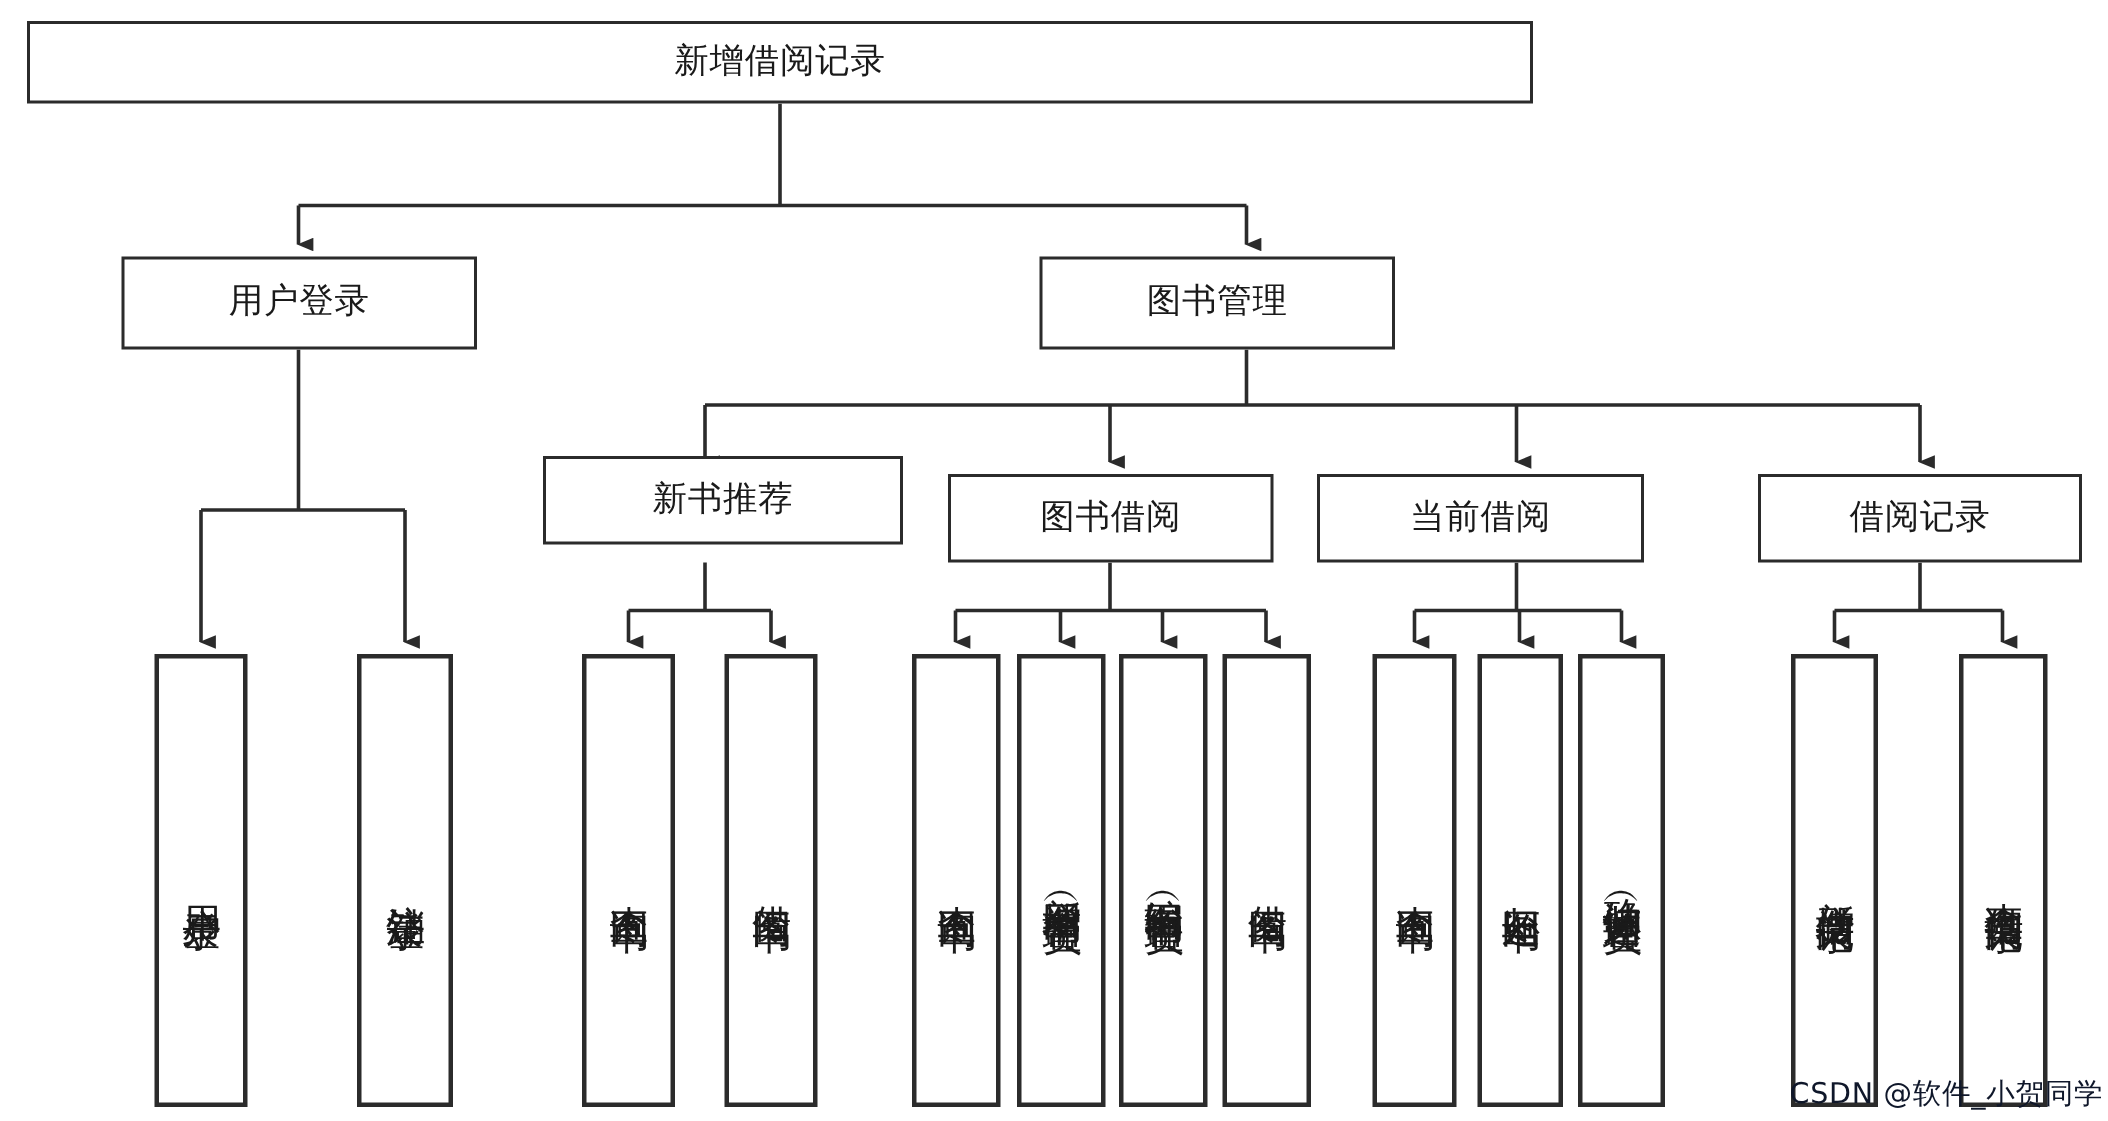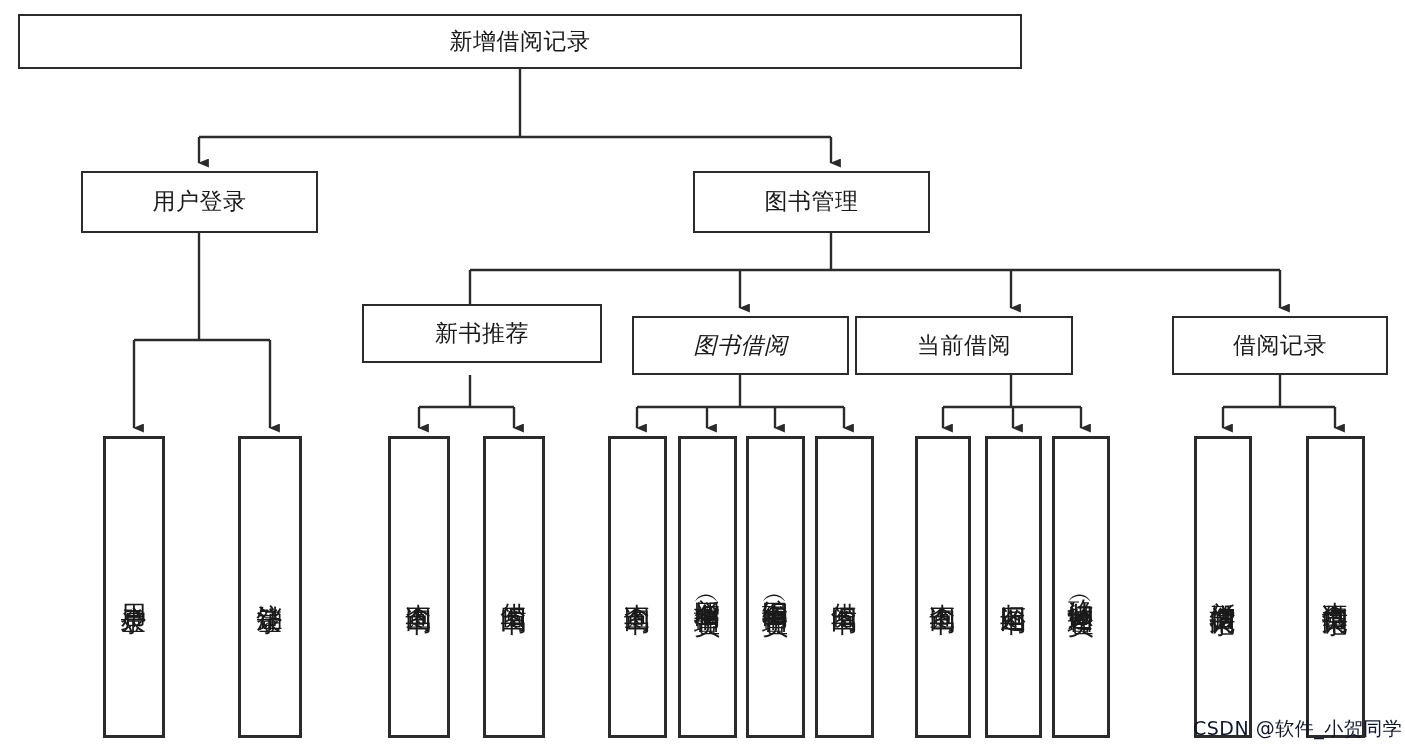--- a/index.html
+++ b/index.html
@@ -135,24 +135,24 @@
   <div class="node horiz" id="n-l2-0" style="left: 81px; top: 171px; width: 237px; height: 62px;">
     <span class="lbl">用户登录</span>
   </div>
   <div class="node horiz" id="n-l2-1" style="left: 693px; top: 171px; width: 237px; height: 62px;">
     <span class="lbl">图书管理</span>
   </div>
 
   <div class="node horiz" id="n-l3-0" style="left: 362px; top: 304px; width: 240px; height: 59px;">
     <span class="lbl">新书推荐</span>
   </div>
-  <div class="node horiz" id="n-l3-1" style="left: 632px; top: 316px; width: 217px; height: 59px; font-style: italic;">
+  <div class="node horiz" id="n-l3-1" style="left: 632px; top: 316px; width: 217px; height: 59px;">
     <span class="lbl">图书借阅</span>
   </div>
-  <div class="node horiz" id="n-l3-2" style="left: 855px; top: 316px; width: 218px; height: 59px;">
+  <div class="node horiz" id="n-l3-2" style="left: 878px; top: 316px; width: 218px; height: 59px;">
     <span class="lbl">当前借阅</span>
   </div>
   <div class="node horiz" id="n-l3-3" style="left: 1172px; top: 316px; width: 216px; height: 59px;">
     <span class="lbl">借阅记录</span>
   </div>
 
   <div class="node vert" id="n-leaf-0" style="left: 103px; top: 436px; width: 62px; height: 302px;">
     <span class="lbl">用户登录</span>
   </div>
   <div class="node vert" id="n-leaf-1" style="left: 238px; top: 436px; width: 64px; height: 302px;">

